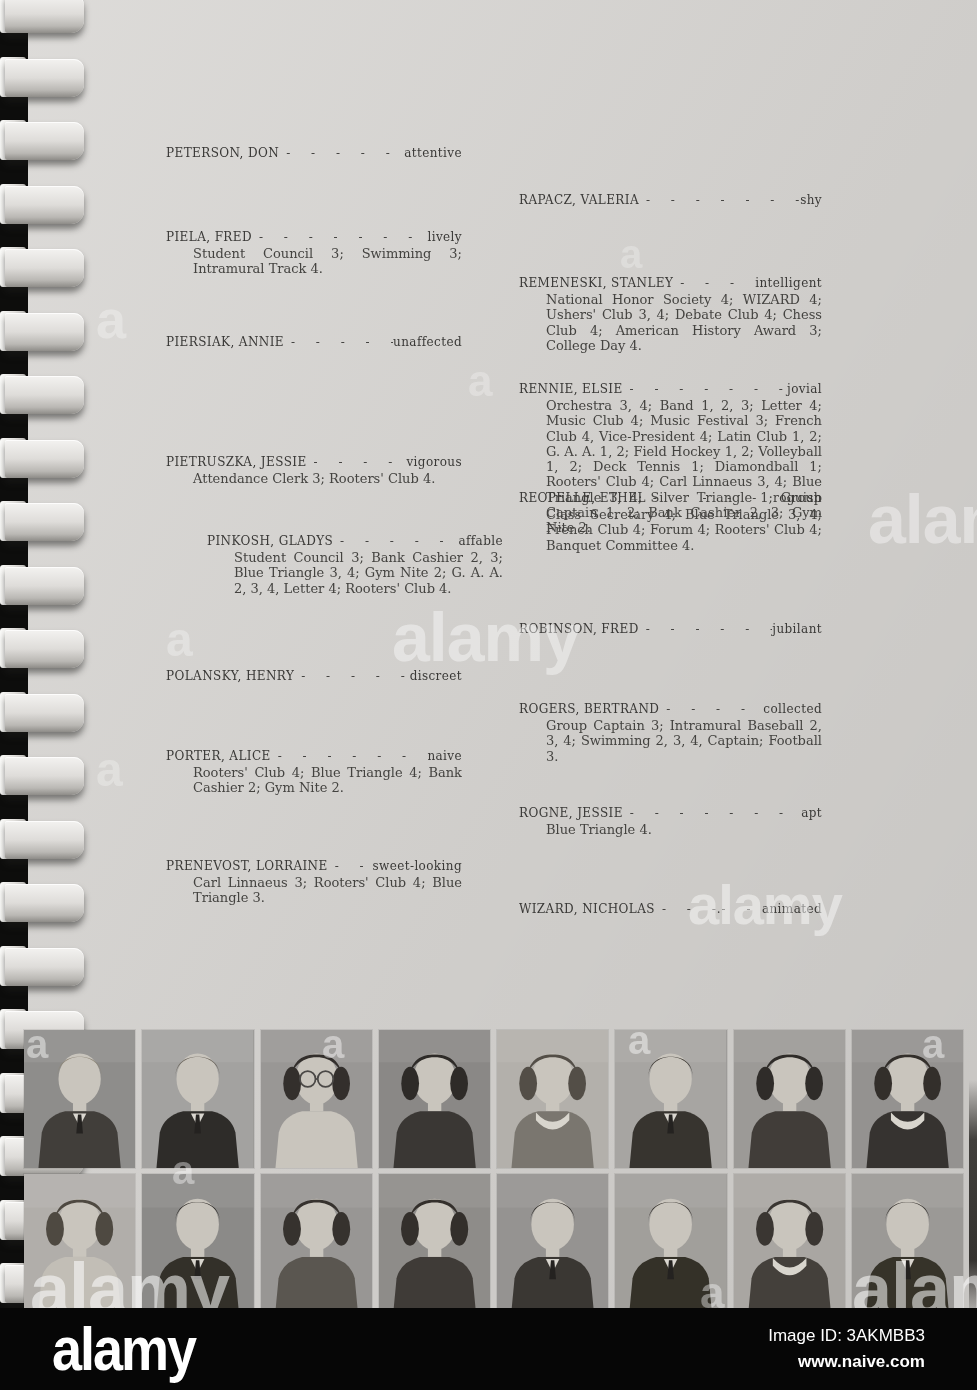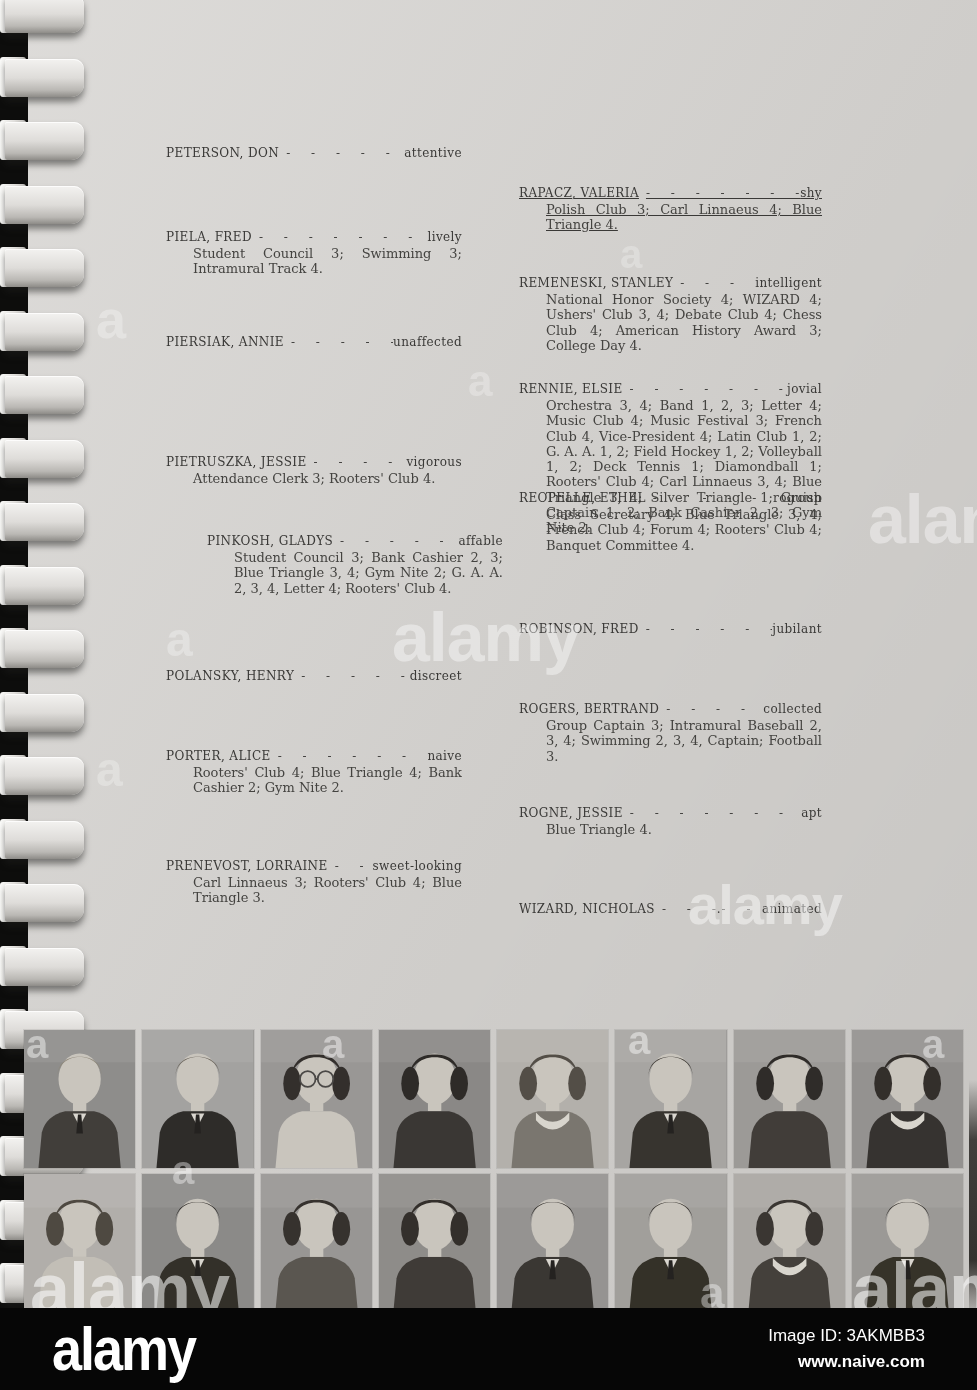--- a/index.html
+++ b/index.html
@@ -205,27 +205,26 @@
       <div class="entry" style="top: 859px;">
     <div class="entry-head">
       <span class="ename">PRENEVOST, LORRAINE</span>
       <span class="edash">- - -</span>
       <span class="eadj">sweet-looking</span>
     </div>
     <div class="eact">Carl Linnaeus 3; Rooters' Club 4; Blue Triangle 3.</div>
   </div>
     </div>
   <div class="col" id="col-right">
-      <div class="entry" style="top: 186px; text-decoration: underline;">
+      <div class="entry" style="top: 193px;">
     <div class="entry-head">
       <span class="ename">RAPACZ, VALERIA</span>
       <span class="edash">- - - - - - - -</span>
       <span class="eadj">shy</span>
     </div>
-    <div class="eact">Polish Club 3; Carl Linnaeus 4; Blue Triangle 4.</div>
   </div>
       <div class="entry" style="top: 276px;">
     <div class="entry-head">
       <span class="ename">REMENESKI, STANLEY</span>
       <span class="edash">- - - - -</span>
       <span class="eadj">intelligent</span>
     </div>
     <div class="eact">National Honor Society 4; WIZARD 4; Ushers' Club 3, 4; Debate Club 4; Chess Club 4; American History Award 3; College Day 4.</div>
   </div>
       <div class="entry" style="top: 382px;">

